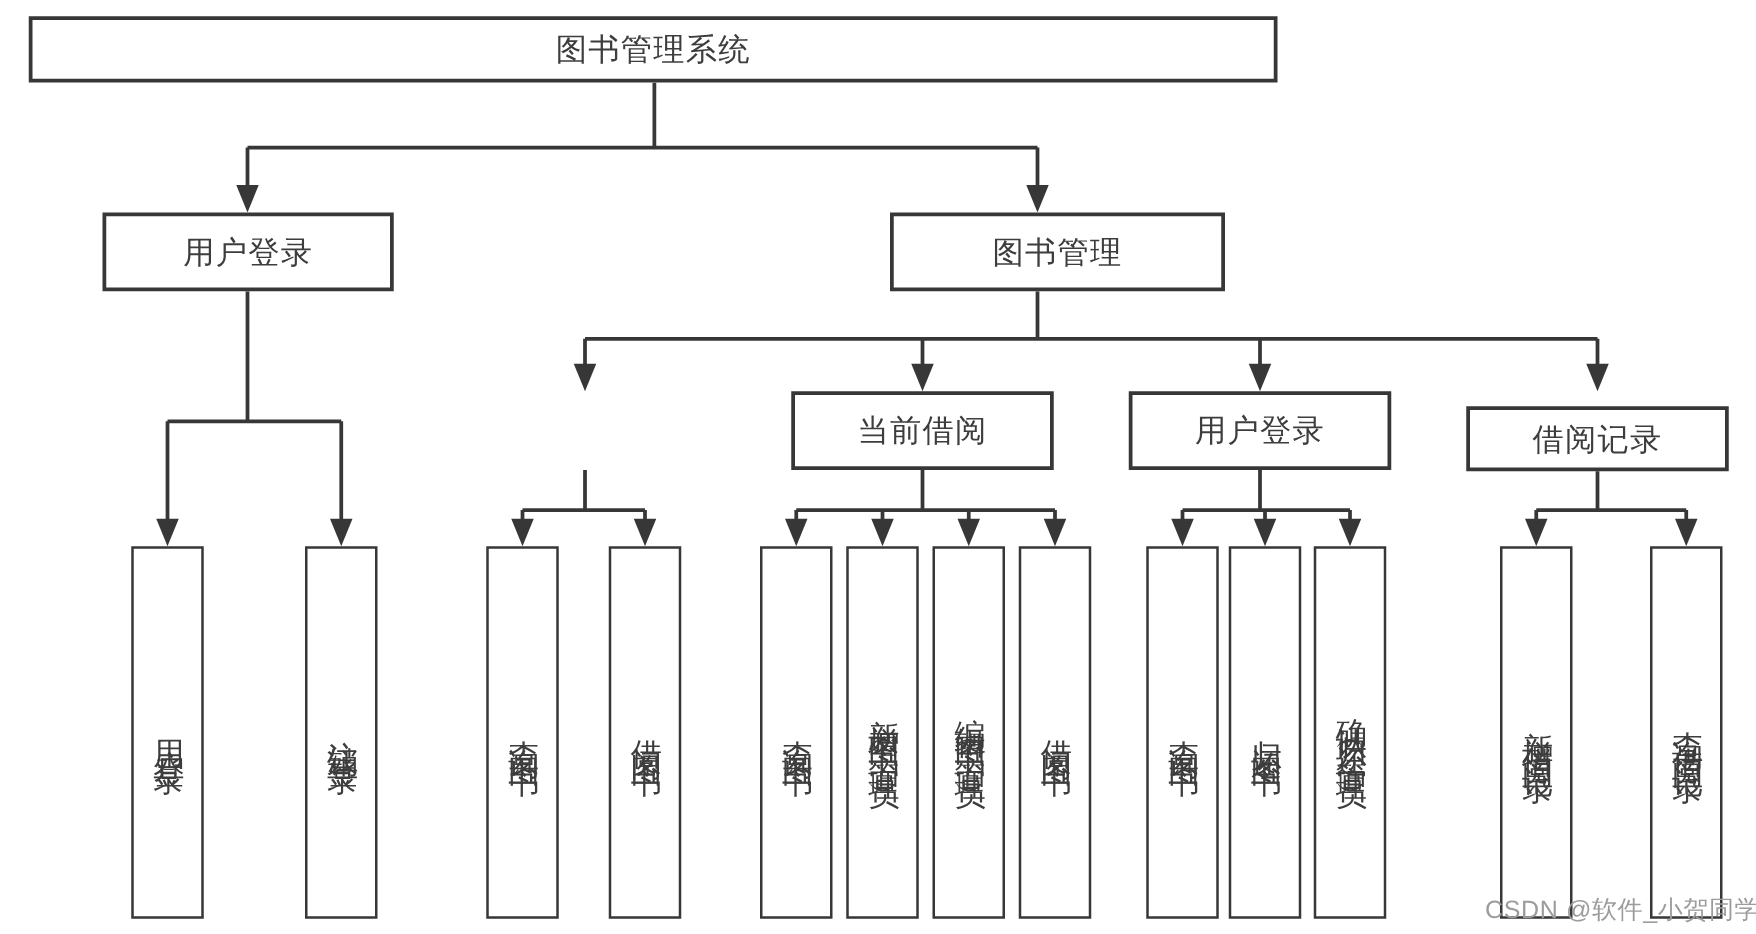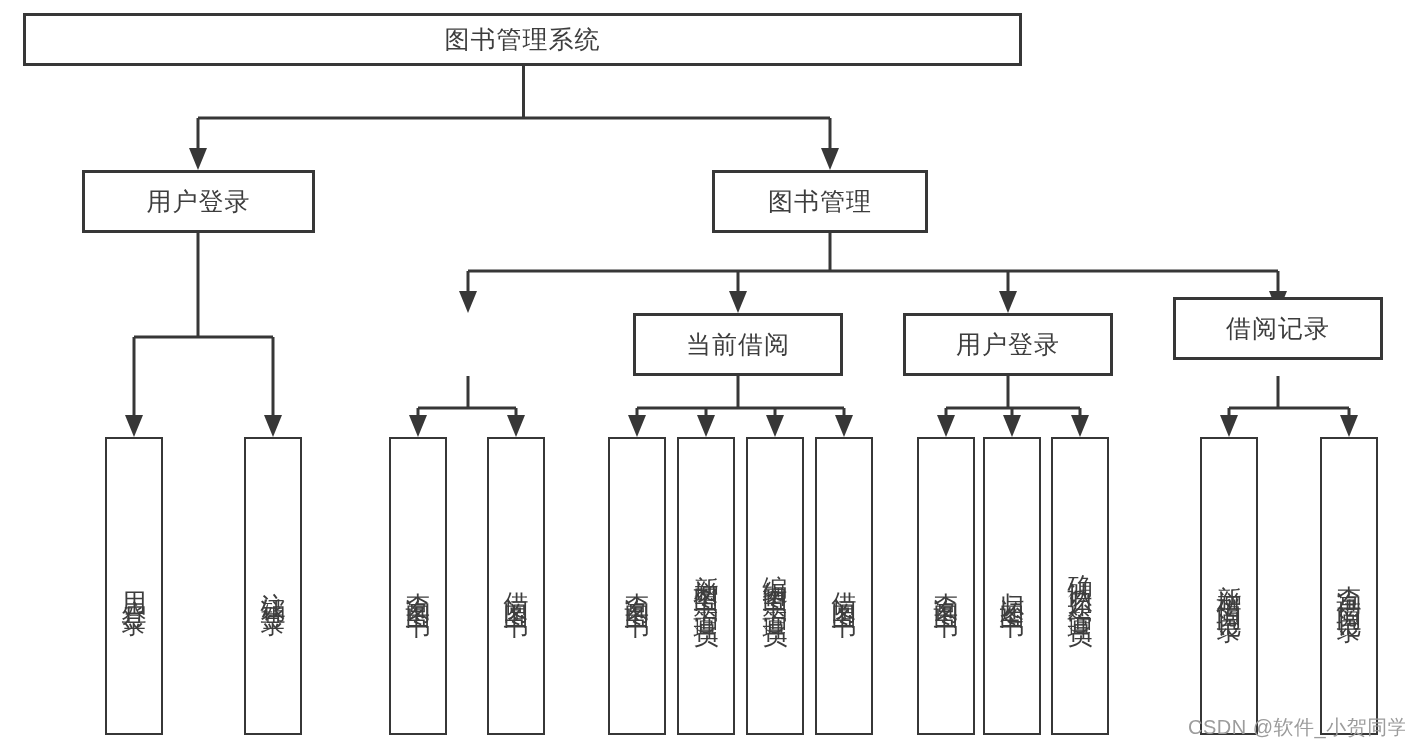--- a/index.html
+++ b/index.html
@@ -85,31 +85,31 @@
       <polygon points="1340,415 1358,415 1349,437" fill="#373737"></polygon>
     </svg>
 
   <div class="node h" style="left:23px;top:13px;width:999px;height:53px">
     <span>图书管理系统</span>
   </div>
 
   <div class="node h" style="left:82px;top:170px;width:233px;height:63px">
     <span>用户登录</span>
   </div>
-  <div class="node h" style="left:712px;top:170px;width:216px;height:63px">
+  <div class="node h" style="left:712px;top:170px;width:268px;height:63px">
     <span>图书管理</span>
   </div>
 
   <div class="node h" style="left:633px;top:313px;width:210px;height:63px">
     <span>当前借阅</span>
   </div>
   <div class="node h" style="left:903px;top:313px;width:210px;height:63px">
     <span>用户登录</span>
   </div>
-  <div class="node h" style="left:1173px;top:297px;width:210px;height:63px">
+  <div class="node h" style="left:1173px;top:325px;width:210px;height:52px">
     <span>借阅记录</span>
   </div>
 
   <div class="node v" style="left:105px">
     <span>用户登录</span>
   </div>
   <div class="node v" style="left:244px">
     <span>注销登录</span>
   </div>
   <div class="node v" style="left:389px">

